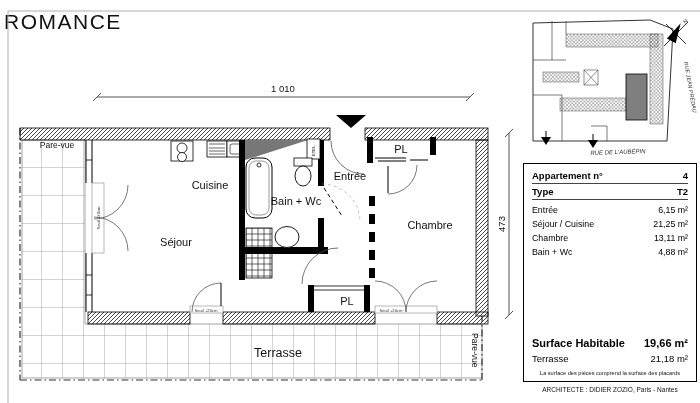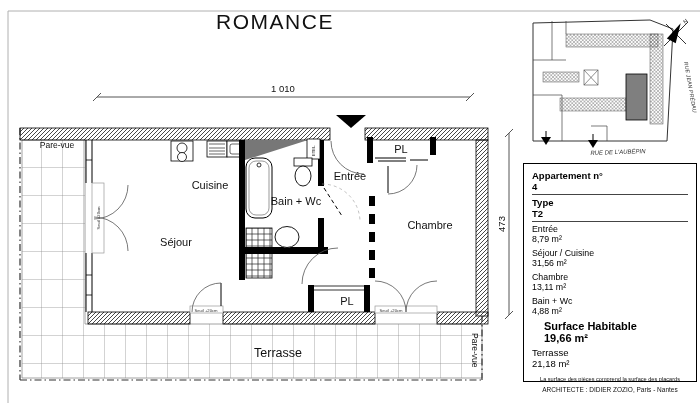--- a/index.html
+++ b/index.html
@@ -1,29 +1,29 @@
 <!DOCTYPE html>
 <html><head>
 <meta charset="utf-8">
 <style>
   html,body{margin:0;padding:0;background:#fff;}
   #sheet{position:relative;width:700px;height:403px;background:#fff;overflow:hidden;
          font-family:"Liberation Sans",sans-serif;color:#000;}
-  #plan-title{position:absolute;left:12px;top:10px;width:526px;text-align:center;
+  #plan-title{position:absolute;left:4px;top:10px;width:526px;
 
               font-size:21px;letter-spacing:1.5px;color:#111;}
   #plan-svg{position:absolute;left:0;top:0;}
   
   #info-table{position:absolute;left:523px;top:163px;width:174px;height:219px;
               border:1.5px solid #000;box-sizing:border-box;display:flex;
               flex-direction:column;padding:3px 8px 5px 8px;background:#fff;}
-  .row{display:flex;justify-content:space-between;align-items:baseline;flex-direction:column;}
+  .row{display:flex;justify-content:space-between;align-items:baseline;}
   .row.hdr{font-weight:bold;font-size:9.5px;border-bottom:1px solid #444;padding:2.5px 0 2px 0;}
   .row.area{font-size:8.8px;padding:2.4px 0 1.6px 0;}
-  .row.sum1{font-weight:bold;font-size:11px;padding:2px 0;margin-left:12px;}
+  .row.sum1{font-weight:bold;font-size:11px;padding:2px 0;}
   .row.sum2{font-size:9.5px;padding:1.5px 0;}
   .spacer{flex:1;}
   #table-note{font-size:5.6px;text-align:center;margin-top:5px;color:#111;}
   #architect-line{position:absolute;left:523px;top:386px;width:174px;text-align:center;
                   font-size:6.5px;color:#111;}
   svg text{font-family:"Liberation Sans",sans-serif;}
 </style>
 </head>
 <body>
 
@@ -212,25 +212,25 @@
       <span>Appartement n°</span>
       <span>4</span>
     </div>
     <div class="row hdr">
       <span>Type</span>
       <span>T2</span>
     </div>
     <div style="height:3px"></div>
     <div class="row area">
       <span>Entrée</span>
-      <span>8,79 m²</span>
+      <span>6,15 m²</span>
     </div>
     <div class="row area">
       <span>Séjour / Cuisine</span>
-      <span>31,56 m²</span>
+      <span>21,25 m²</span>
     </div>
     <div class="row area">
       <span>Chambre</span>
       <span>13,11 m²</span>
     </div>
     <div class="row area">
       <span>Bain + Wc</span>
       <span>4,88 m²</span>
     </div>
     <div class="spacer"></div>

